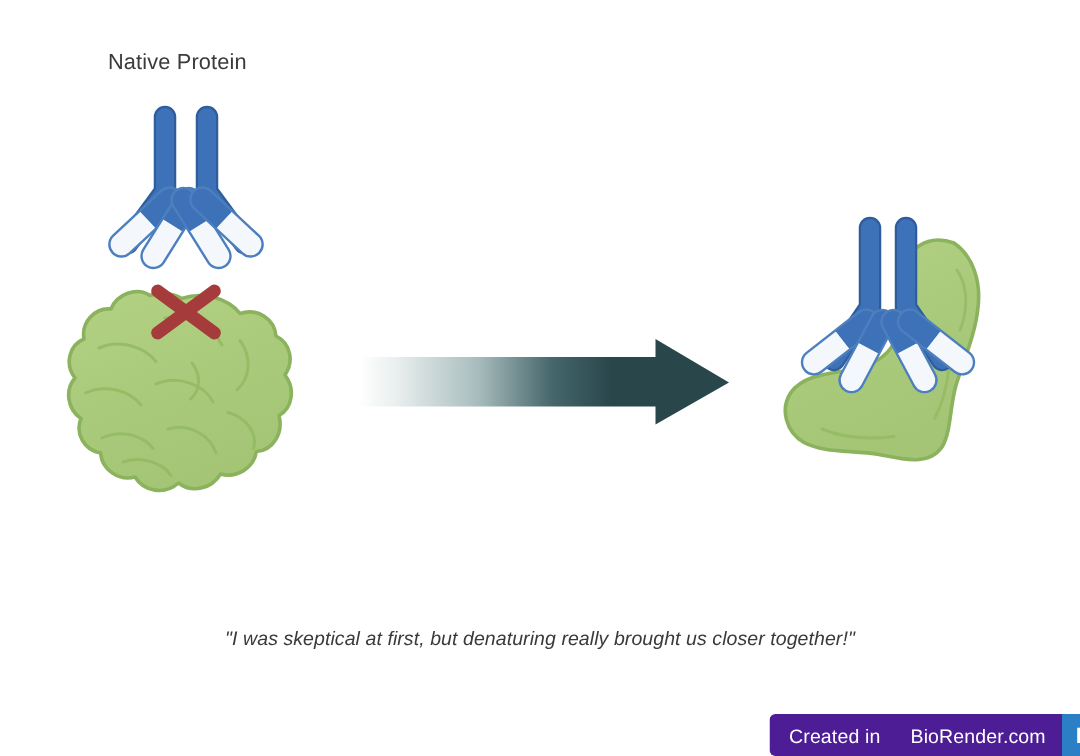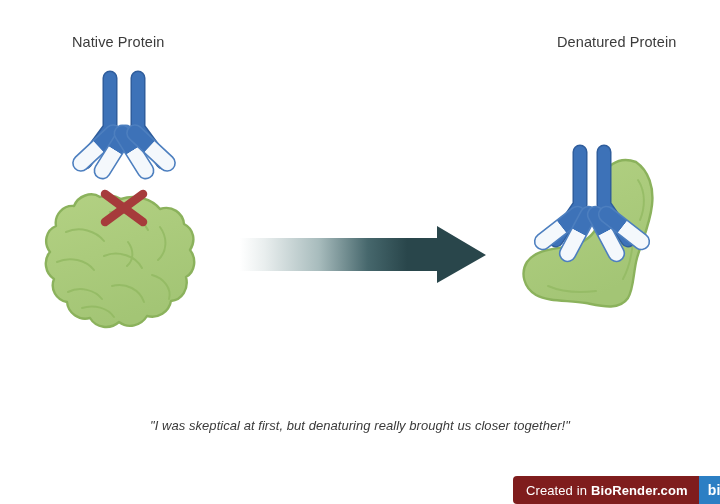--- a/index.html
+++ b/index.html
@@ -58,51 +58,50 @@
     position: absolute;
     left: 513px;
     top: 476px;
     height: 28px;
     display: flex;
     align-items: stretch;
     border-radius: 4px 0 0 4px;
     overflow: hidden;
   }
   #badge-text {
-    background: #7f1d1d;
+    background: #4c1d95;
     color: #ffffff;
     font-size: 13px;
     display: flex;
     align-items: center;
     padding: 0 11px 0 13px;
     white-space: nowrap;
     letter-spacing: 0.1px;
   }
-  #badge-text b { font-weight: 700; margin-left: 4px; }
+  #badge-text b { font-weight: 400; margin-left: 20px; }
   #badge-logo {
     background: #2c7fc4;
     color: #ffffff;
     font-size: 14px;
     font-weight: 700;
     display: flex;
     align-items: center;
     justify-content: center;
     width: 40px;
     letter-spacing: 0.3px;
   }
   #badge-logo .dots { font-size: 14px; }
 </style>
 </head>
 <body>
 
 <div id="canvas">
 
   <div class="label" id="label-native">Native Protein</div>
 
-  <div class="label" id="label-denatured">Denatured Protein</div>
 
 
   <svg class="art" viewBox="0 0 720 504">
     <defs>
 
       <linearGradient id="arrowGrad" x1="0" y1="0" x2="1" y2="0">
         <stop offset="0" stop-color="#ffffff"></stop>
         <stop offset="0.10" stop-color="#e9eeee"></stop>
         <stop offset="0.32" stop-color="#a8bcbd"></stop>
         <stop offset="0.52" stop-color="#46676c"></stop>

